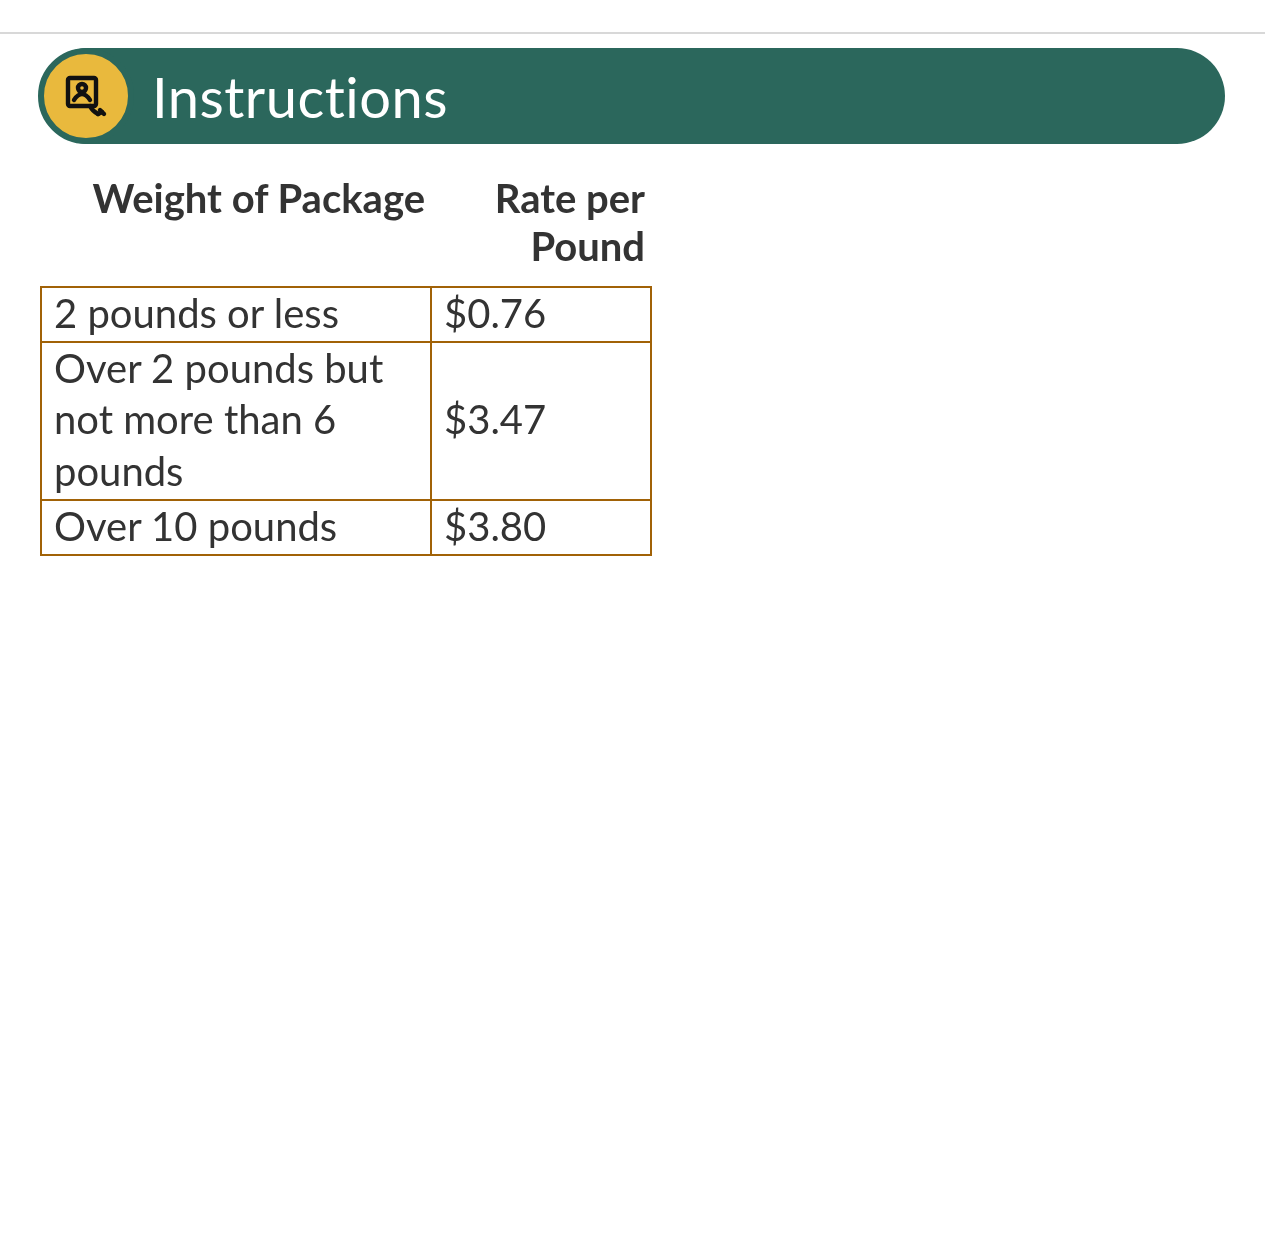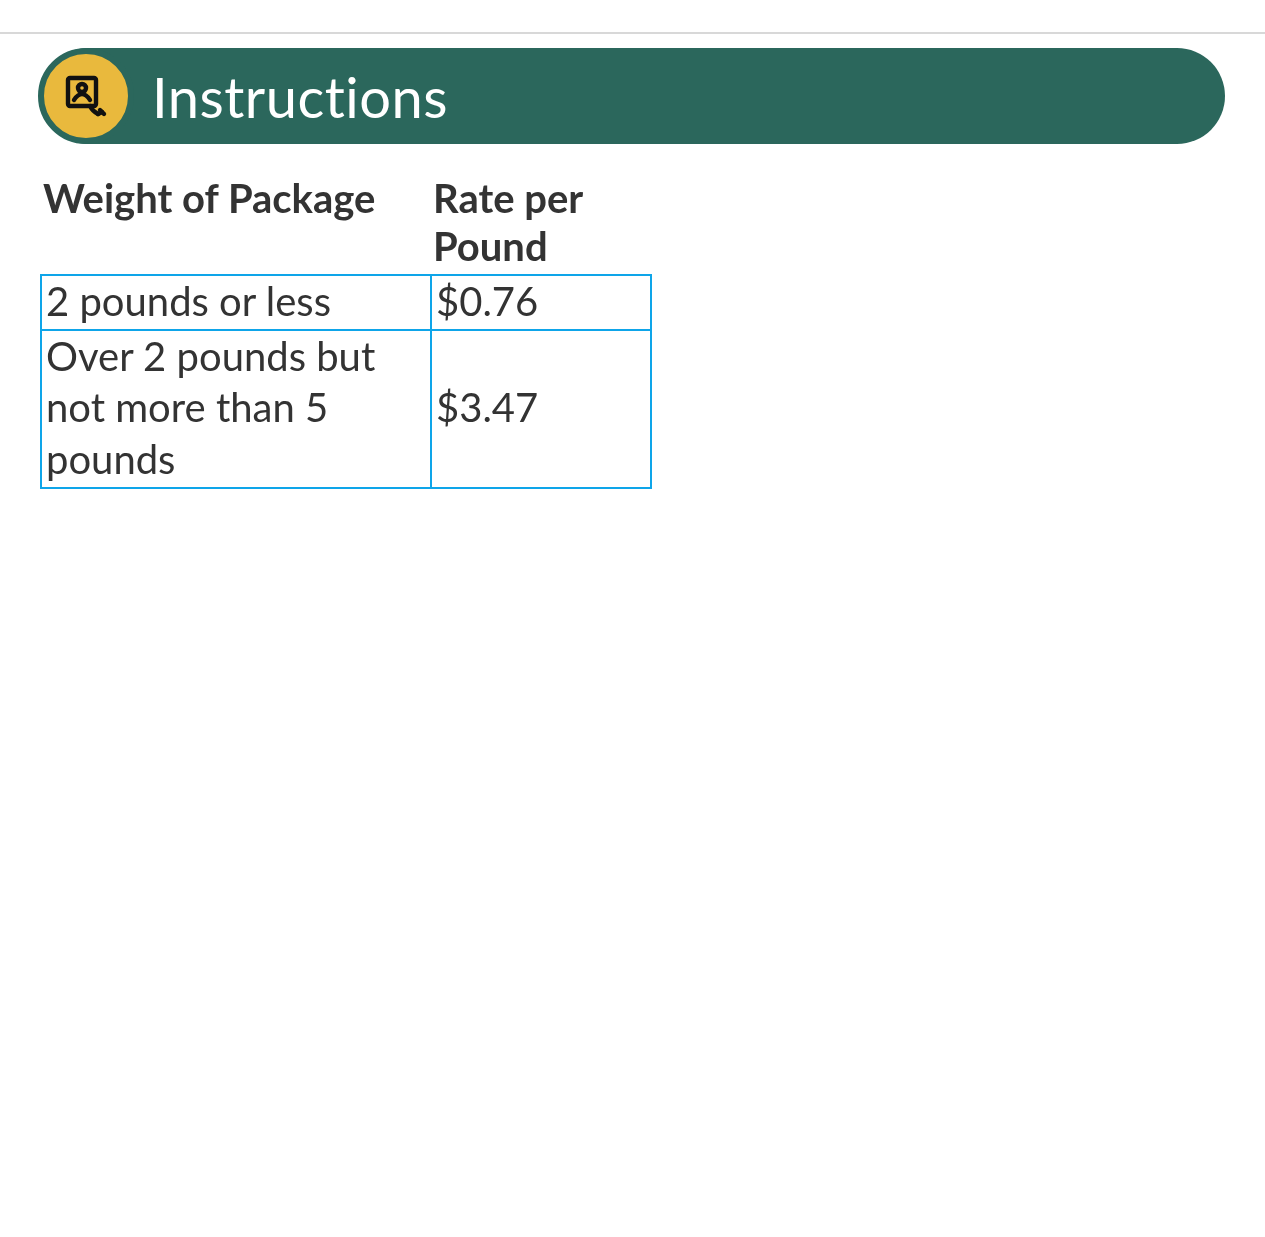--- a/index.html
+++ b/index.html
@@ -64,29 +64,29 @@
   }
   .table-wrap {
     margin: 28px 0 0 40px;
   }
   table {
     border-collapse: collapse;
     font-size: 40px;
     color: #333333;
   }
   th {
-    text-align: left;
+    text-align: right;
     font-weight: 700;
-    padding: 2px 6px 4px 2px;
+    padding: 2px 6px 16px 2px;
     vertical-align: top;
     border: none;
   }
   td {
-    border: 2px solid #0ea5e9;
-    padding: 0px 6px 2px 4px;
+    border: 2px solid #a16207;
+    padding: 0px 6px 2px 12px;
     vertical-align: middle;
     line-height: 1.28;
   }
   th.col1, td.col1 { width: 390px; }
   th.col2, td.col2 { width: 220px; }
 </style>
 </head>
 <body>
 
 <div class="page">
@@ -114,19 +114,23 @@
           <th class="col1">Weight of Package</th>
           <th class="col2">Rate per Pound</th>
         </tr>
       </thead>
       <tbody>
         <tr>
           <td class="col1">2 pounds or less</td>
           <td class="col2">$0.76</td>
         </tr>
         <tr>
-          <td class="col1">Over 2 pounds but not more than 5 pounds</td>
+          <td class="col1">Over 2 pounds but not more than 6 pounds</td>
           <td class="col2">$3.47</td>
+        </tr>
+        <tr>
+          <td class="col1">Over 10 pounds</td>
+          <td class="col2">$3.80</td>
         </tr>
       </tbody>
     </table>
   </div>
 </div>
 
 </body></html>

